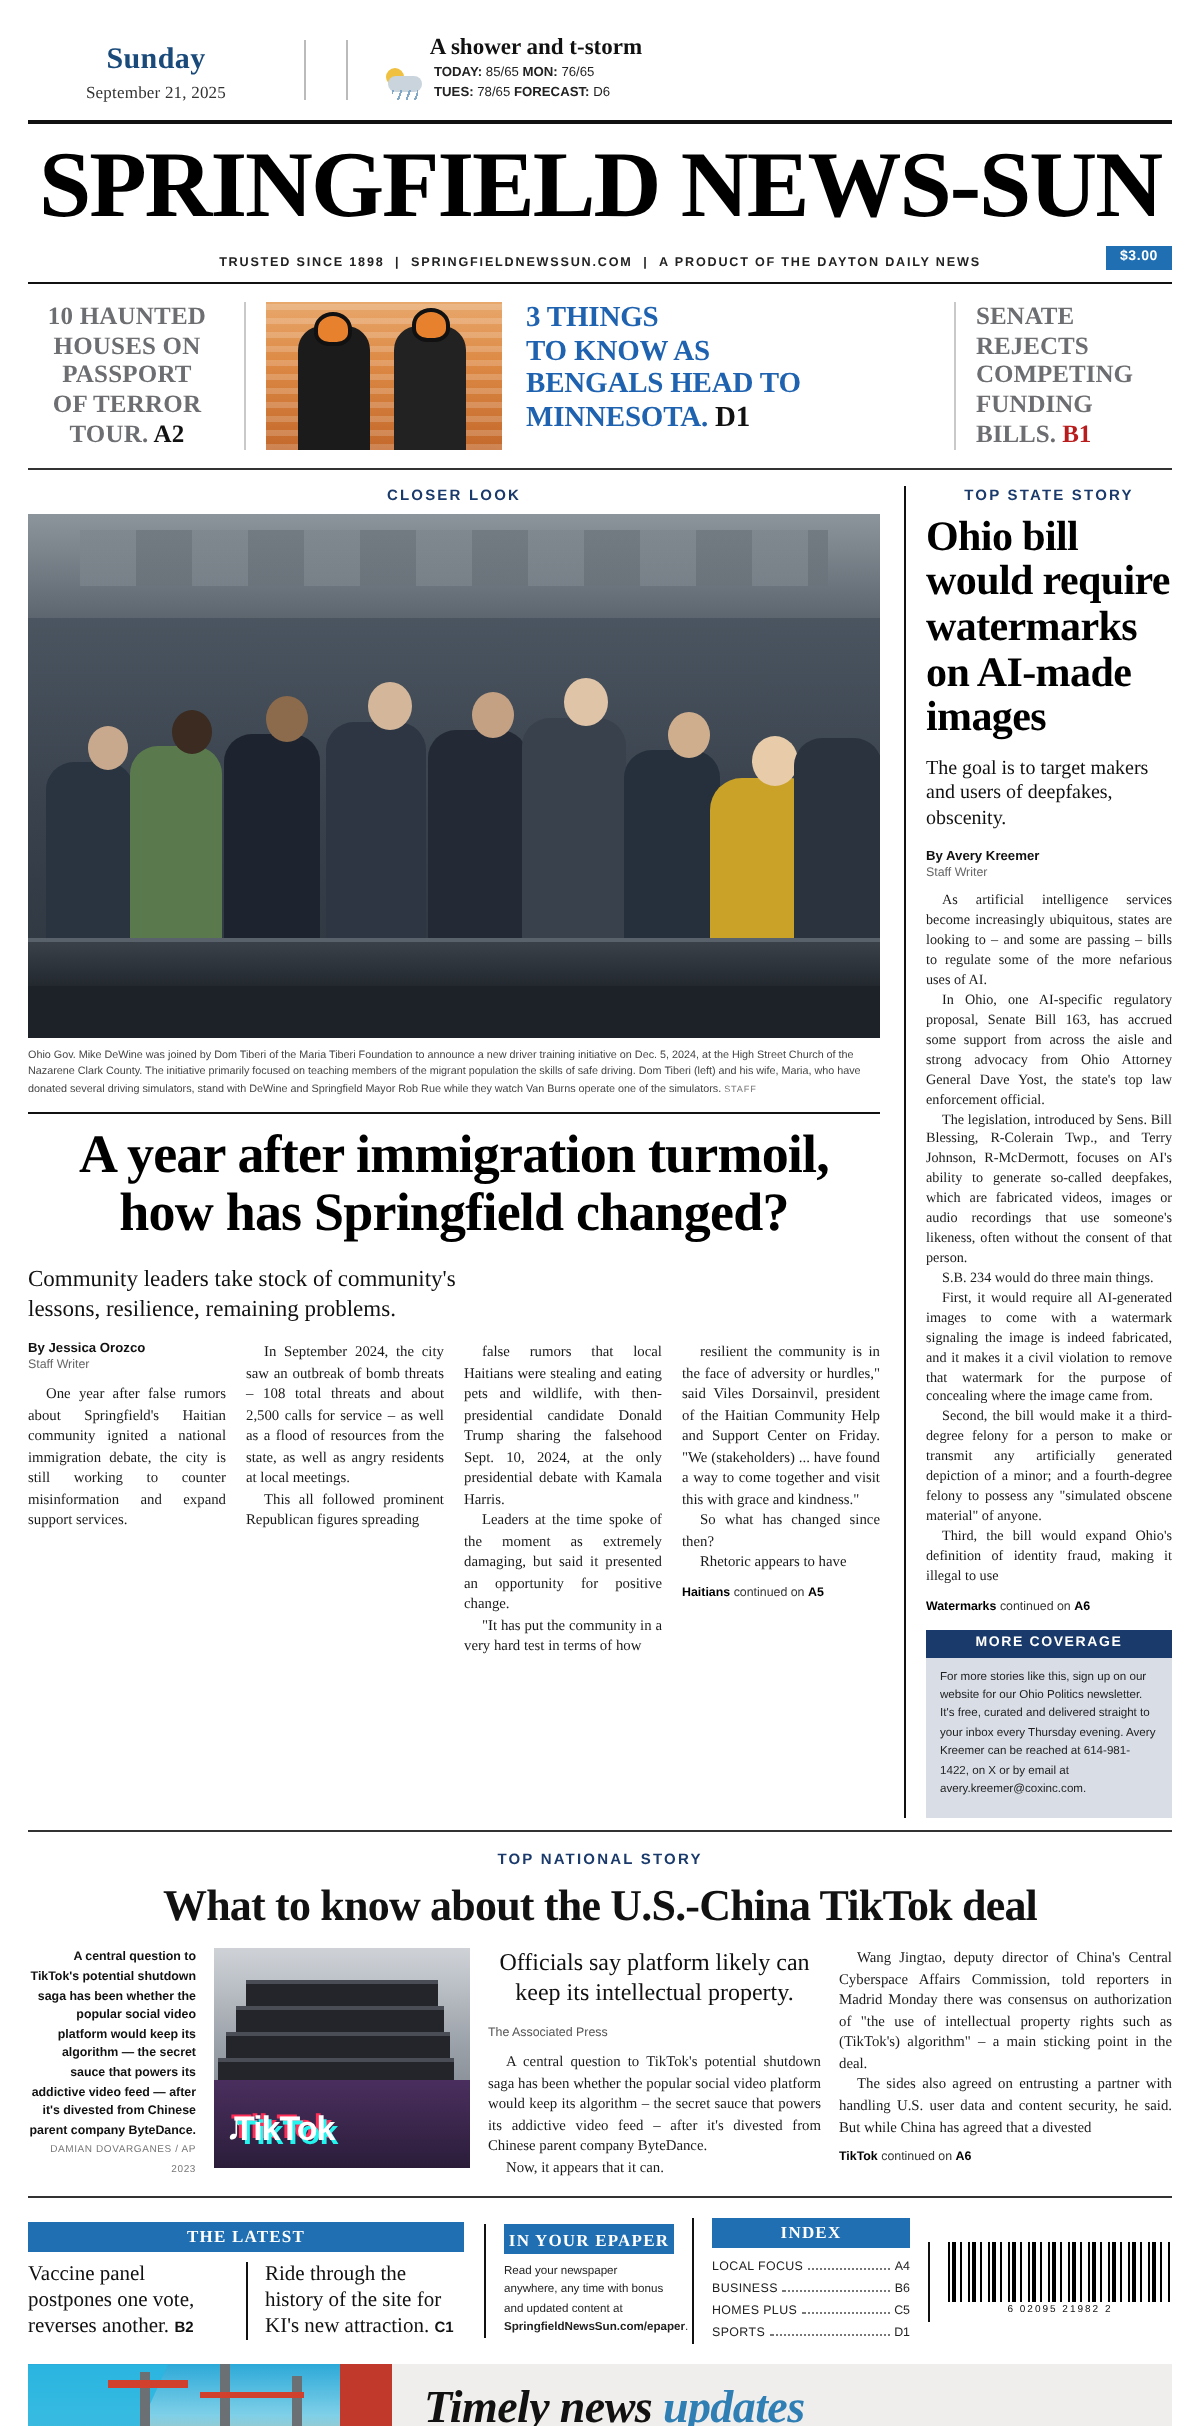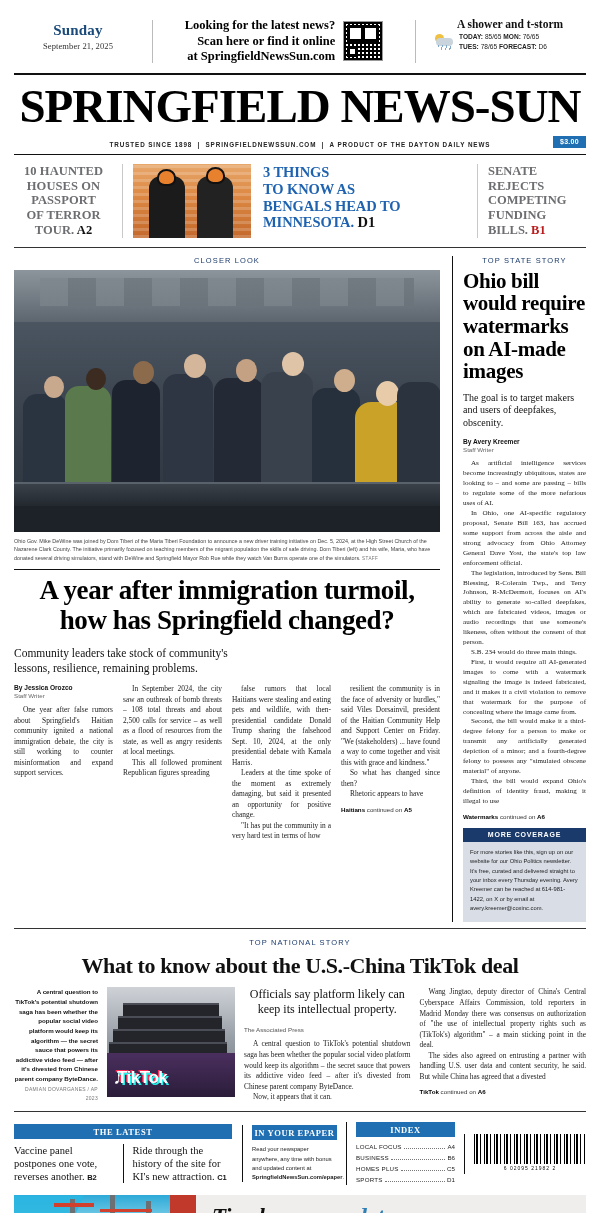--- a/index.html
+++ b/index.html
@@ -125,21 +125,21 @@
     line-height:1.18; color:#6d6e71;
   }
   .teaser-right .pg { color:#b91c1c; }
 
   
   .body-grid { display:flex; padding-top:8px; }
   .col-main { width:438px; padding-right:12px; }
   .col-rail { width:134px; border-left:1px solid #111; padding-left:10px; }
 
   .kicker {
-    font-family:"Liberation Sans",sans-serif; font-weight:normal; font-size:7.5px;
+    font-family:"Liberation Sans",sans-serif; font-weight:bold; font-size:7.5px;
     letter-spacing:1.1px; color:#1a3a6b; text-align:center; padding-bottom:5px;
   }
 
   
   .main-photo { width:100%; height:262px; position:relative; overflow:hidden; background:#3a4450; }
   .mp-wall { position:absolute; inset:0; background:linear-gradient(180deg,#55606c 0%,#39424d 55%,#2b333c 100%); }
   .mp-ceil { position:absolute; top:0; left:0; right:0; height:52px;
     background:linear-gradient(180deg,#8d959c,#5d666f); }
   .mp-panel { position:absolute; top:8px; left:6%; width:88%; height:28px;
     background:repeating-linear-gradient(90deg,#7d858d 0 28px,#6a727a 28px 56px); opacity:.7; }
@@ -289,30 +289,20 @@
 <body>
 
 <div class="page">
 
   <div class="skybox">
     <div class="sky-date">
       <div class="sky-day">Sunday</div>
       <div class="sky-fulldate">September 21, 2025</div>
     </div>
     <div class="sky-div"></div>
-    <div class="sky-promo">
-      <div class="sky-promo-text">
-        <div>Looking for the latest news?</div>
-        <div>Scan here or find it online</div>
-        <div>at SpringfieldNewsSun.com</div>
-      </div>
-      <div class="qr">
-          <i></i>
-        </div>
-    </div>
     <div class="sky-div"></div>
     <div class="sky-weather">
       <div class="wx-title">A shower and t-storm</div>
       <div class="wx-body">
         <div class="wx-icon">
           <div class="sun"></div>
             <div class="cloud"></div>
             <div class="rain"></div>
         </div>
         <div class="wx-lines">

